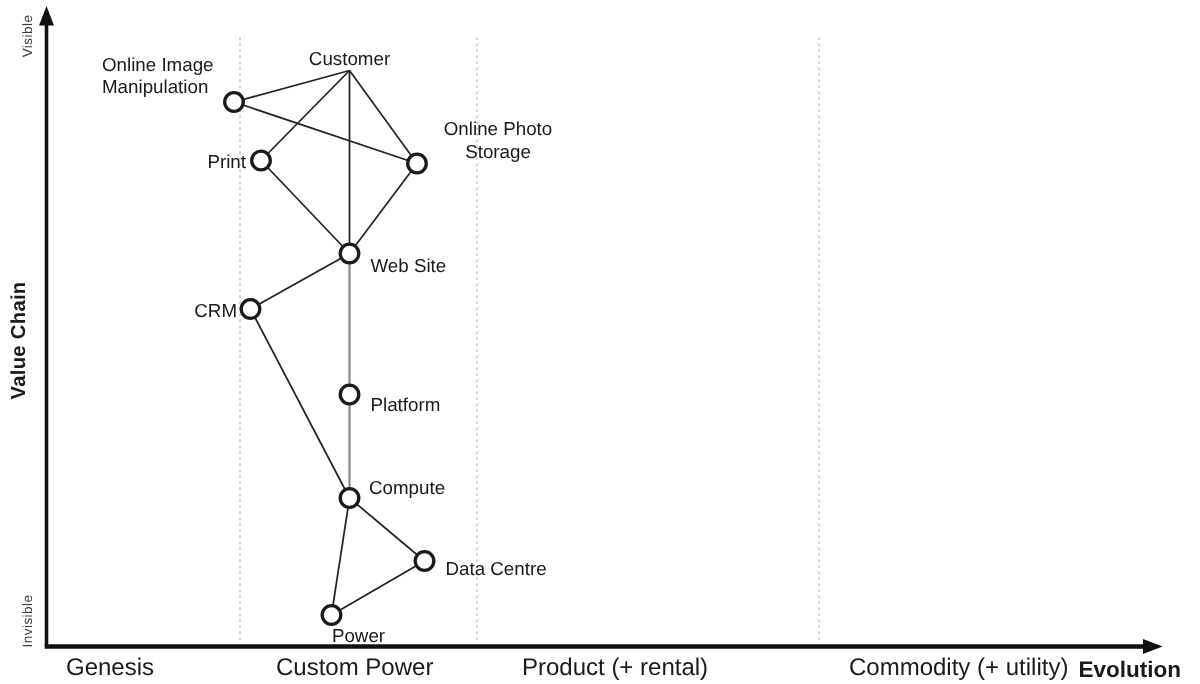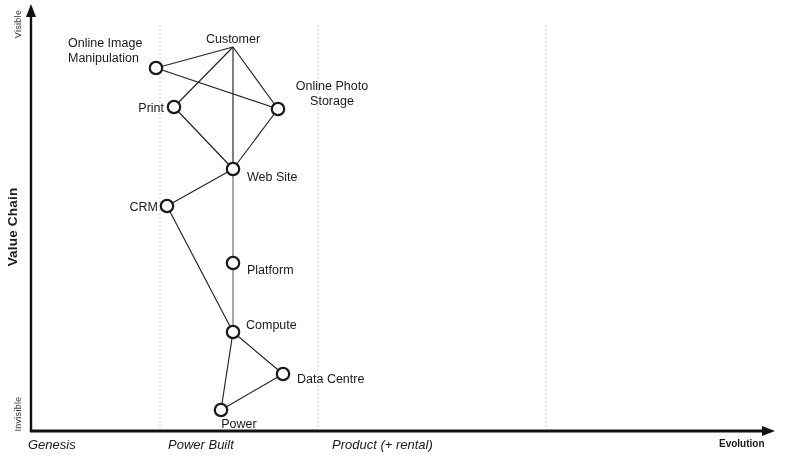--- a/index.html
+++ b/index.html
@@ -9,22 +9,22 @@
     background: #ffffff;
     overflow: hidden;
     font-family: "Liberation Sans", sans-serif;
     color: #1a1a1a;
   }
   svg#map-svg { position: absolute; left: 0; top: 0; }
   .abslab { position: absolute; white-space: nowrap; }
   .rot { transform: translate(-50%, -50%) rotate(-90deg); }
   .ylab-small { font-size: 9px; color: #3a3a3a; letter-spacing: 0.3px; }
   .ylab-main  { font-size: 13.5px; font-weight: bold; letter-spacing: 0.2px; }
-  .xlab-main  { font-size: 10px; font-weight: bold; }
-  .stage-lab  { position: absolute; top: 0; font-size: 13px; font-style: italic; white-space: nowrap; }
+  .xlab-main  { font-size: 15px; font-weight: bold; }
+  .stage-lab  { position: absolute; top: 0; font-size: 16px; white-space: nowrap; margin-left: 16px; }
   #stages { position: absolute; left: 0; top: 437px; width: 800px; height: 19px; }
 </style>
 </head>
 <body>
 
 <div class="stage">
   <svg id="map-svg" width="800" height="456" viewBox="0 0 800 456">
       <line x1="160" y1="25" x2="160" y2="429" stroke="#bdbdbd" stroke-width="1" stroke-dasharray="1.5 2.5"></line>
       <line x1="318" y1="25" x2="318" y2="429" stroke="#bdbdbd" stroke-width="1" stroke-dasharray="1.5 2.5"></line>
       <line x1="546" y1="25" x2="546" y2="429" stroke="#bdbdbd" stroke-width="1" stroke-dasharray="1.5 2.5"></line>
@@ -66,18 +66,19 @@
       <line x1="29.8" y1="431" x2="766" y2="431" stroke="#111111" stroke-width="3"></line>
       <polygon points="775,431 762,426 762,436" fill="#111111"></polygon>
     </svg>
 
   <div class="abslab rot ylab-small" style="left:18px; top:24px;">Visible</div>
   <div class="abslab rot ylab-main" style="left:12px; top:227px;">Value Chain</div>
   <div class="abslab rot ylab-small" style="left:18px; top:414px;">Invisible</div>
 
   <div id="stages">
       <div class="stage-lab" style="left: 28px;">Genesis</div>
-      <div class="stage-lab" style="left: 168px;">Power Built</div>
+      <div class="stage-lab" style="left: 168px;">Custom Power</div>
       <div class="stage-lab" style="left: 332px;">Product (+ rental)</div>
+      <div class="stage-lab" style="left: 550px;">Commodity (+ utility)</div>
     </div>
 
   <div class="abslab xlab-main" style="left:719px; top:438px;">Evolution</div>
 </div>
 
 </body></html>

